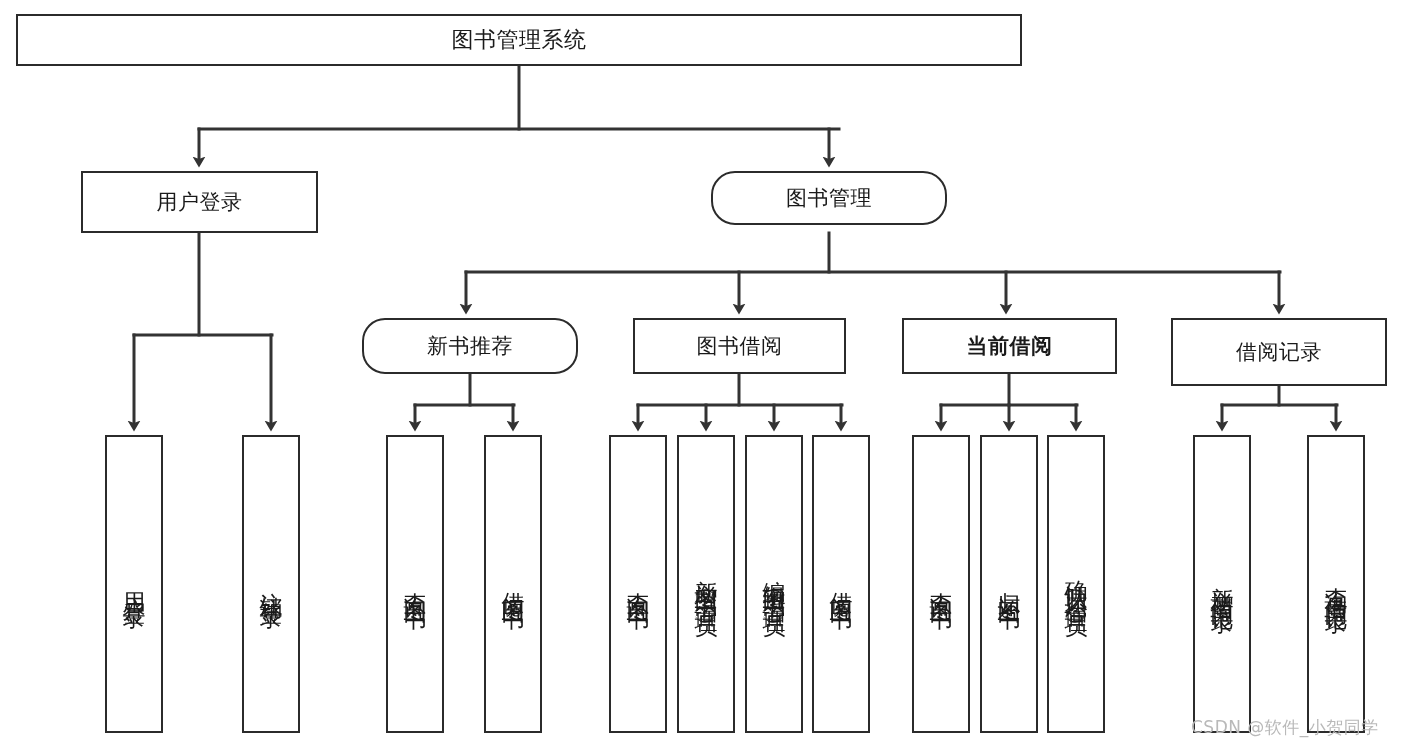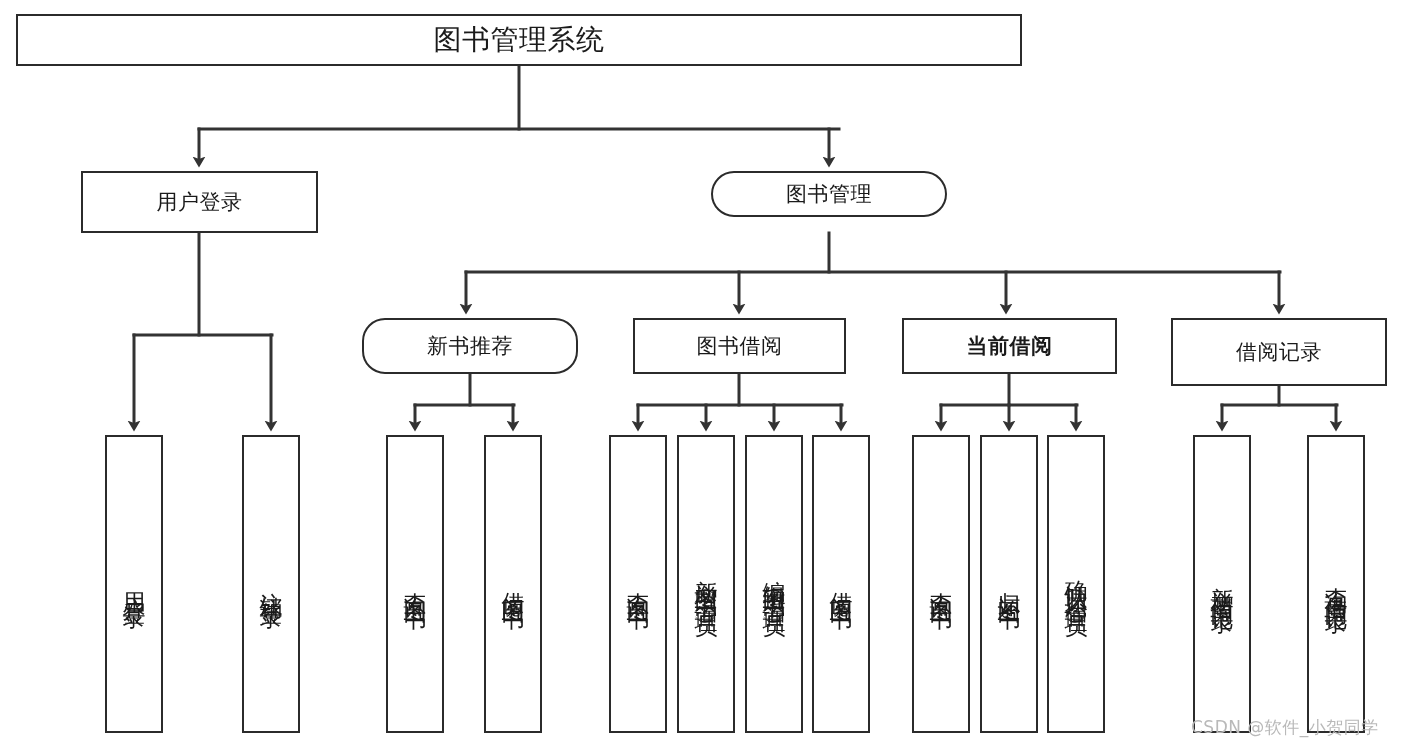--- a/index.html
+++ b/index.html
@@ -37,21 +37,21 @@
   .node .label {
     line-height: 1.18;
     text-align: center;
     white-space: pre;
   }
   .node.horiz .label {
     font-size: 21px;
     letter-spacing: 0.5px;
   }
   .node.root .label {
-    font-size: 28px;
+    font-size: 22px;
     letter-spacing: 0.5px;
   }
   .node.vert {
     align-items: center;
     justify-content: center;
   }
   .node.vert .label {
     writing-mode: vertical-rl;
     text-orientation: upright;
     font-size: 23px;
@@ -121,21 +121,21 @@
     </g>
   </svg>
 
   <div class="node root horiz" style="left:16px; top:14px; width:1006px; height:52px;">
     <span class="label">图书管理系统</span>
   </div>
 
   <div class="node horiz" style="left:81px; top:171px; width:237px; height:62px;">
     <span class="label">用户登录</span>
   </div>
-  <div class="node horiz" style="left:711px; top:171px; width:236px; height:46px;border-radius:24px;">
+  <div class="node horiz" style="left:711px; top:171px; width:236px; height:54px;border-radius:24px;">
     <span class="label">图书管理</span>
   </div>
 
   <div class="node horiz" style="left:362px; top:318px; width:216px; height:56px;border-radius:23px;">
     <span class="label">新书推荐</span>
   </div>
   <div class="node horiz" style="left:633px; top:318px; width:213px; height:56px;">
     <span class="label">图书借阅</span>
   </div>
   <div class="node horiz" style="left:902px; top:318px; width:215px; height:56px;font-weight:bold;">

